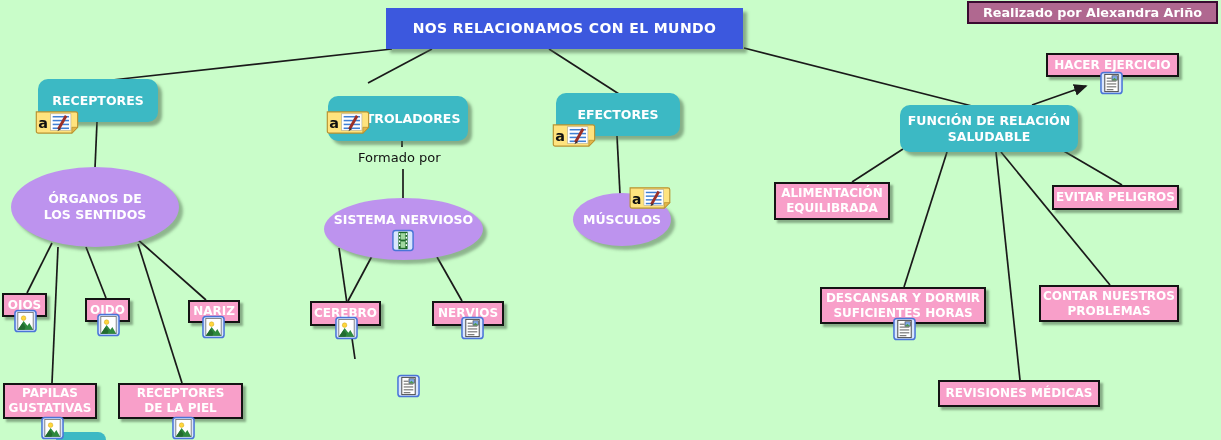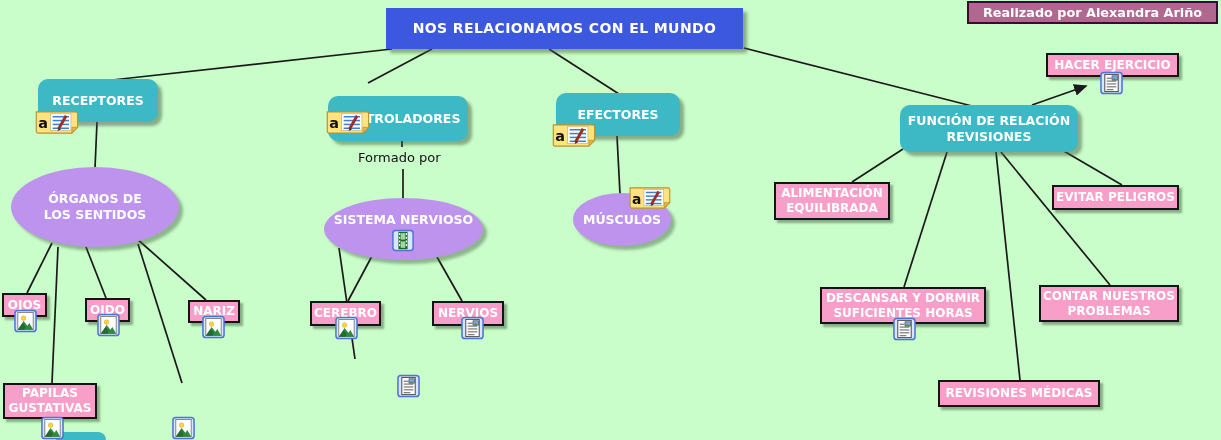--- a/index.html
+++ b/index.html
@@ -143,21 +143,21 @@
   <div class="node teal" style="left:38px;top:79px;width:120px;height:43px">
     <span>RECEPTORES</span>
   </div>
   <div class="node teal" style="left:328px;top:96px;width:140px;height:45px">
     <span>CONTROLADORES</span>
   </div>
   <div class="node teal" style="left:556px;top:93px;width:124px;height:43px">
     <span>EFECTORES</span>
   </div>
   <div class="node teal" style="left:900px;top:105px;width:178px;height:47px">
-    <span style="width:165px">FUNCIÓN DE RELACIÓN REVISIONES</span>
+    <span style="width:165px">FUNCIÓN DE RELACIÓN SALUDABLE</span>
   </div>
 
   <div class="link-label">
     <span>Formado por</span>
   </div>
 
   <div class="node ellipse" style="left:11px;top:167px;width:168px;height:80px">
     <span style="width:112px">ÓRGANOS DE LOS SENTIDOS</span>
   </div>
   <div class="node ellipse" style="left:324px;top:198px;width:159px;height:62px">
@@ -172,20 +172,23 @@
   </div>
   <div class="node pink" style="left:85px;top:298px;width:45px;height:24px">
     <span>OIDO</span>
   </div>
   <div class="node pink" style="left:188px;top:300px;width:52px;height:23px">
     <span>NARIZ</span>
   </div>
   <div class="node pink" style="left:3px;top:383px;width:94px;height:36px">
     <span>PAPILAS GUSTATIVAS</span>
   </div>
+  <div class="node pink" style="left:118px;top:383px;width:125px;height:36px">
+    <span style="width:110px">RECEPTORES DE LA PIEL</span>
+  </div>
   <div class="node pink" style="left:310px;top:301px;width:71px;height:25px">
     <span>CEREBRO</span>
   </div>
   <div class="node pink" style="left:432px;top:301px;width:72px;height:25px">
     <span>NERVIOS</span>
   </div>
   <div class="node pink" style="left:774px;top:182px;width:116px;height:38px">
     <span>ALIMENTACIÓN EQUILIBRADA</span>
   </div>
   <div class="node pink" style="left:1046px;top:53px;width:133px;height:24px">

